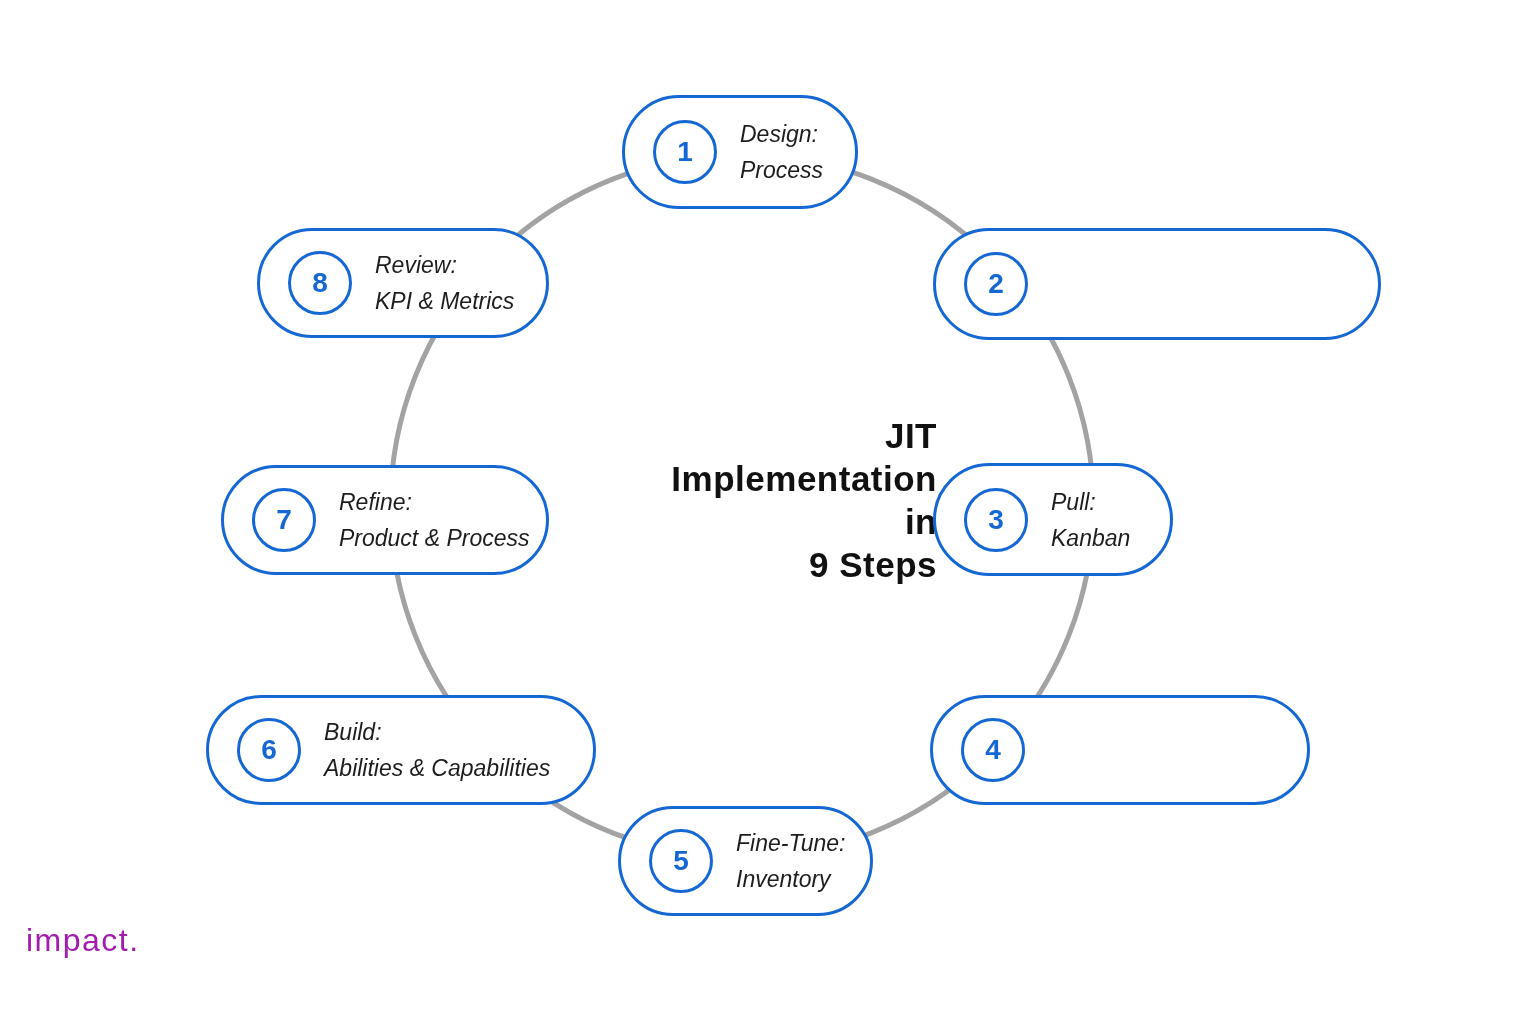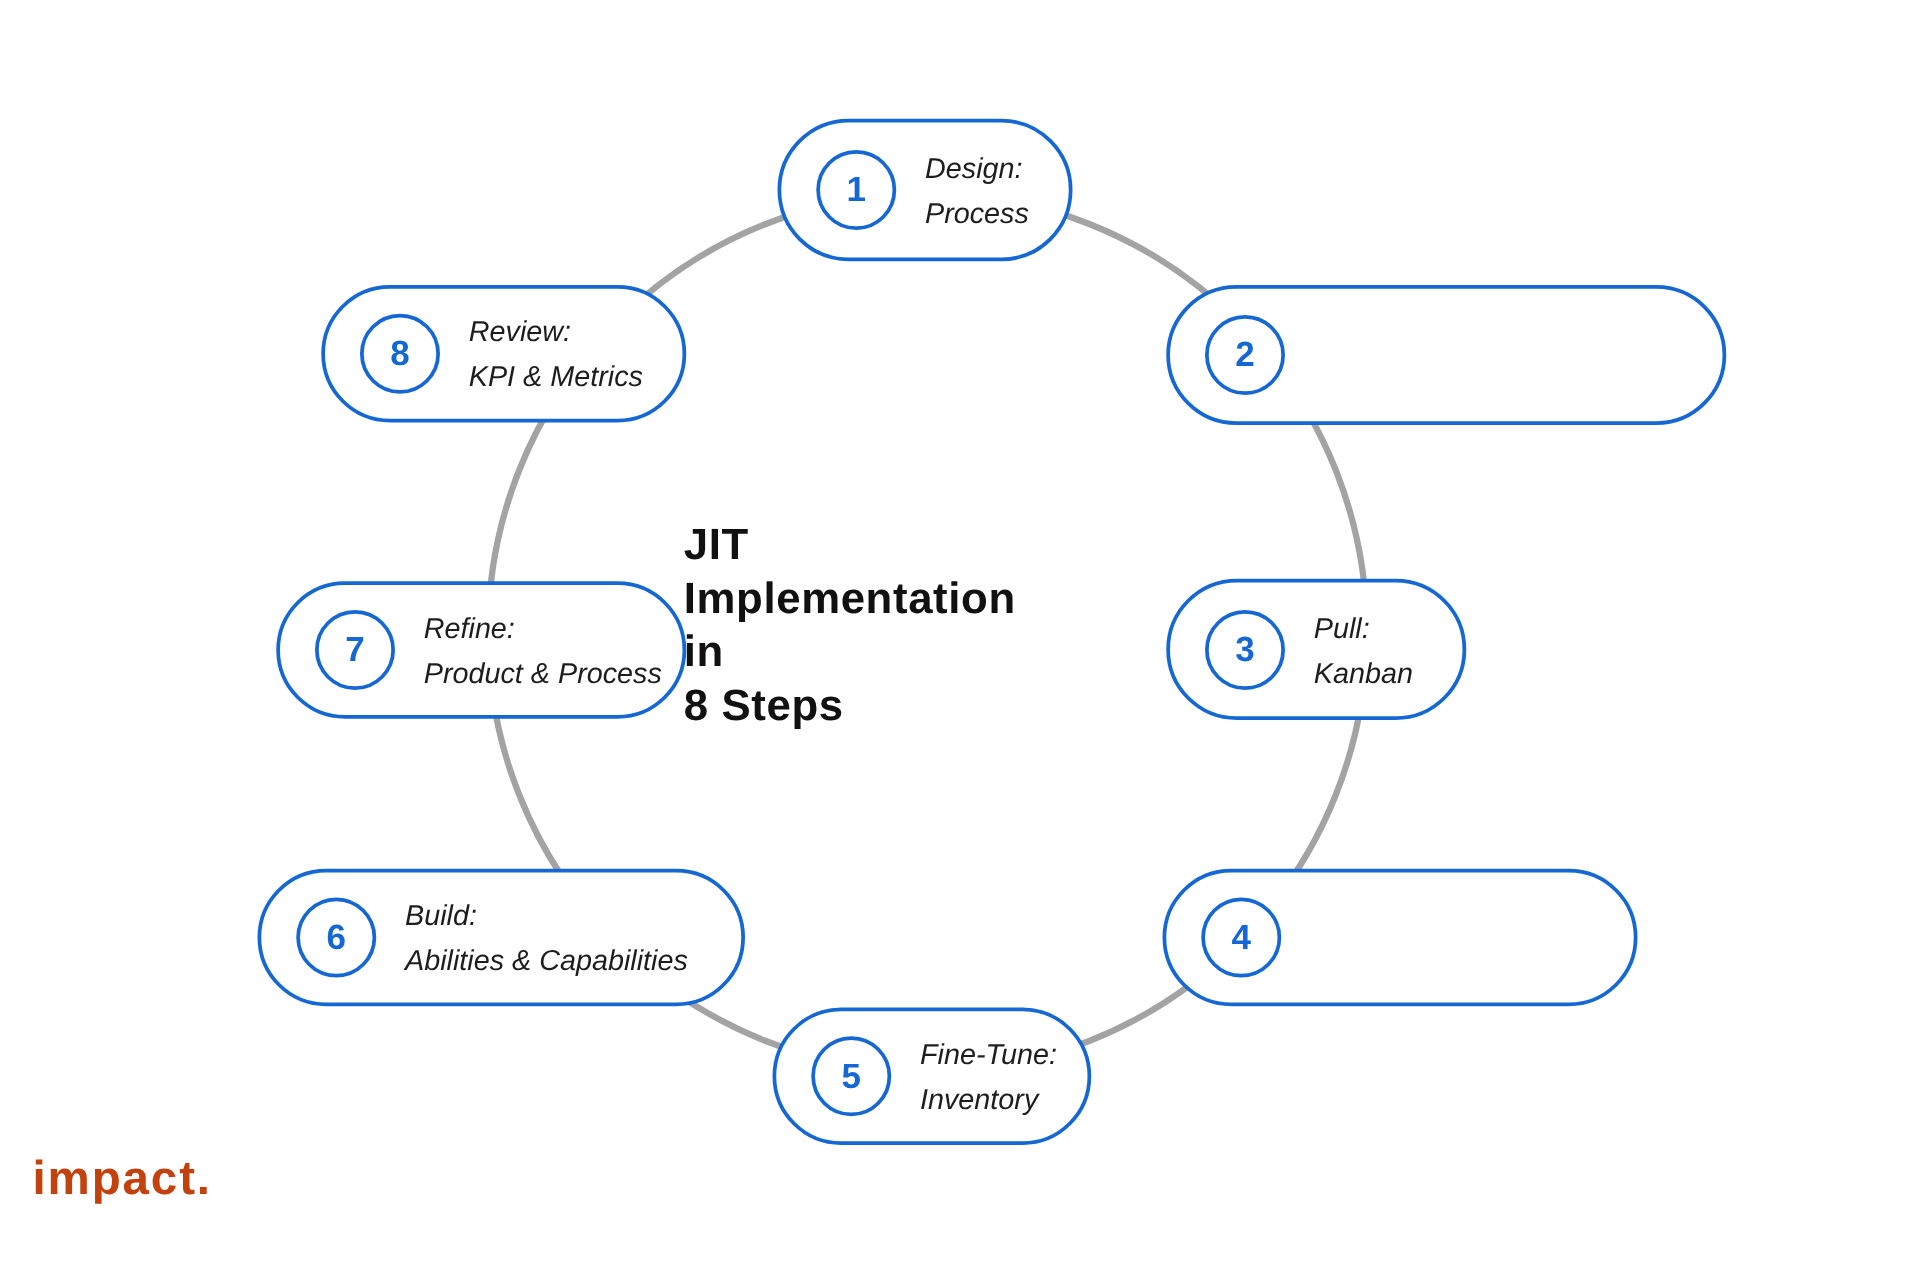--- a/index.html
+++ b/index.html
@@ -26,21 +26,21 @@
     border-radius: 50%;
     box-sizing: border-box;
     background: transparent;
   }
   
   .title {
     position: absolute;
     left: 547px;
     top: 414px;
     width: 390px;
-    text-align: left;
+    text-align: right;
     color: #111111;
     font-weight: bold;
     font-size: 35px;
     line-height: 43px;
     letter-spacing: 0.5px;
   }
   
   .step {
     position: absolute;
     background: #ffffff;
@@ -80,38 +80,38 @@
     font-style: italic;
     font-size: 23px;
     line-height: 36px;
     white-space: nowrap;
   }
   
   .logo {
     position: absolute;
     left: 26px;
     top: 922px;
-    color: #c2410c;
-    font-size: 38px;
-    font-weight: bold;
+    color: #a21caf;
+    font-size: 32px;
+    font-weight: normal;
     letter-spacing: 1.5px;
   }
 </style>
 </head>
 <body>
 
 <div class="canvas">
 
   <div class="ring"></div>
 
   <div class="title">
     <div>JIT</div>
     <div>Implementation</div>
     <div>in</div>
-    <div>8 Steps</div>
+    <div>9 Steps</div>
   </div>
 
   <div class="step step-1">
     <div class="badge">
       <span>1</span>
     </div>
     <div class="lines">
       <div>Design:</div>
       <div>Process</div>
     </div>

